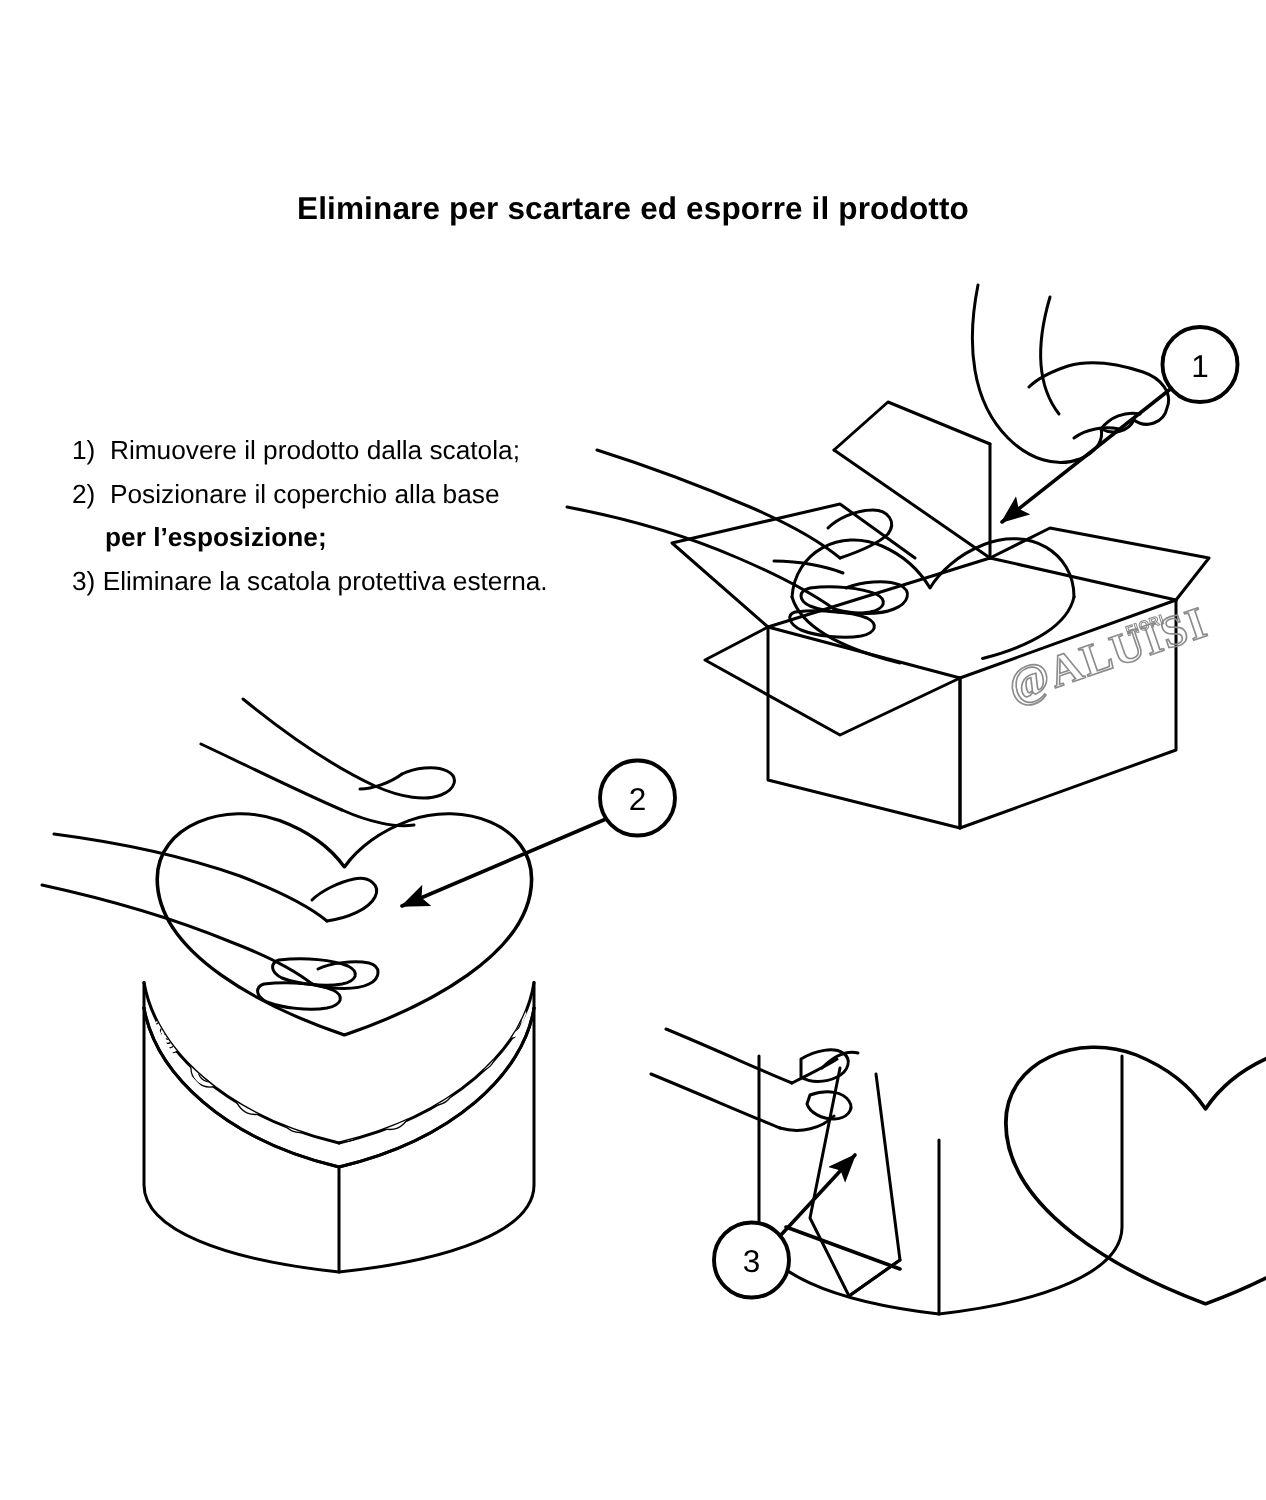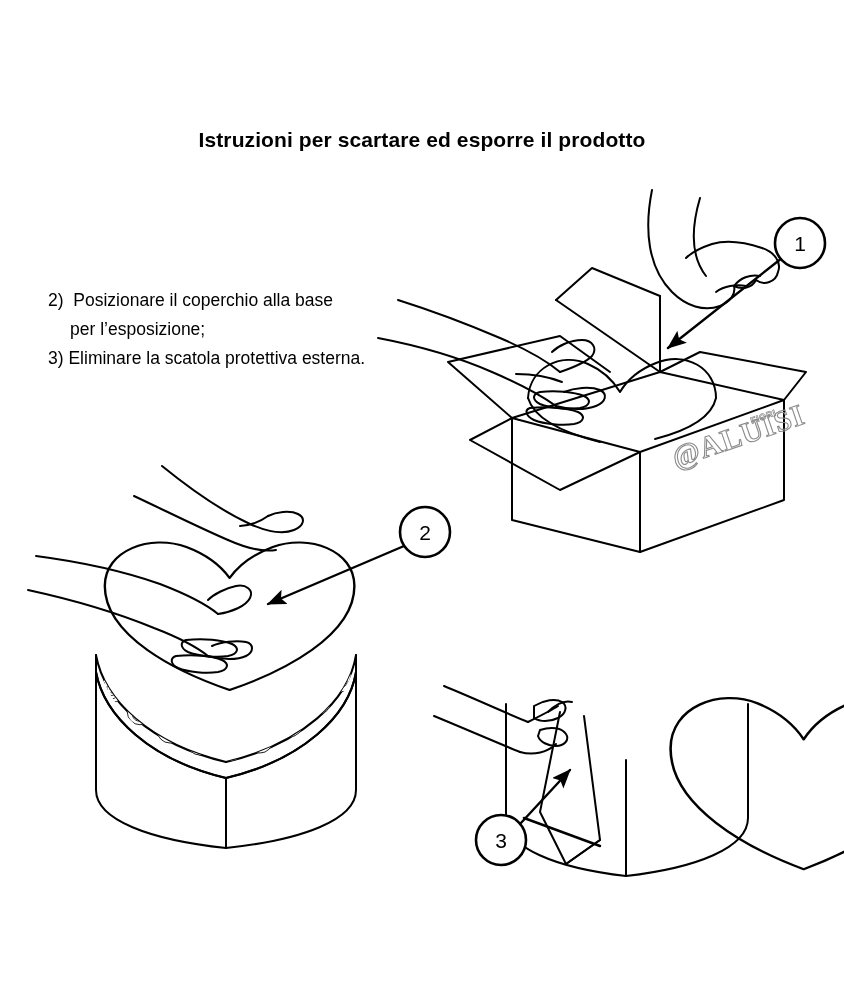--- a/index.html
+++ b/index.html
@@ -28,21 +28,21 @@
     position:absolute;
     left:48px;top:286px;width:380px;
   }
   .step{
     font-size:17.5px;
     line-height:29px;
     white-space:nowrap;
     font-family:"Liberation Sans", sans-serif;
   }
   .step .num{display:inline-block;}
-  .step.cont{padding-left:22px;}
+  .step.cont{padding-left:22px;font-weight:bold;}
 </style>
 </head>
 <body>
 
 <div id="sheet">
 
   <svg id="art" viewBox="0 0 844 1000">
     <defs>
       <marker id="arrowhead" markerWidth="9" markerHeight="9" refX="7.5" refY="3.2" orient="auto" markerUnits="strokeWidth">
         <path d="M0,0 L8,3.2 L0,6.4 L1.6,3.2 Z" fill="#000"></path>
@@ -260,23 +260,27 @@
       <text x="425" y="540">2</text>
       <text x="501" y="848">3</text>
     </g>
 
     <g transform="translate(676,468) rotate(-19)">
       <text x="0" y="0" font-family="Liberation Serif, serif" font-size="30" font-weight="bold" fill="none" stroke="#8c8c8c" stroke-width="1.1" letter-spacing="1">@ALUISI</text>
       <text x="86" y="-17" font-family="Liberation Sans, sans-serif" font-size="9" font-weight="bold" fill="none" stroke="#8c8c8c" stroke-width=".7" letter-spacing=".5">FIORI</text>
     </g>
   </svg>
 
-  <div class="t-title">Istruzioni per scartare ed esporre il prodotto</div>
+  <div class="t-title">Eliminare per scartare ed esporre il prodotto</div>
 
   <div id="steps">
+    <div class="step">
+      <span class="num">1)</span>
+      &nbsp;<span>Rimuovere il prodotto dalla scatola;</span>
+    </div>
     <div class="step">
       <span class="num">2)</span>
       &nbsp;<span>Posizionare il coperchio alla base</span>
     </div>
     <div class="step cont">
       <span>per l’esposizione;</span>
     </div>
     <div class="step">
       <span class="num">3)</span>
       <span>Eliminare la scatola protettiva esterna.</span>

